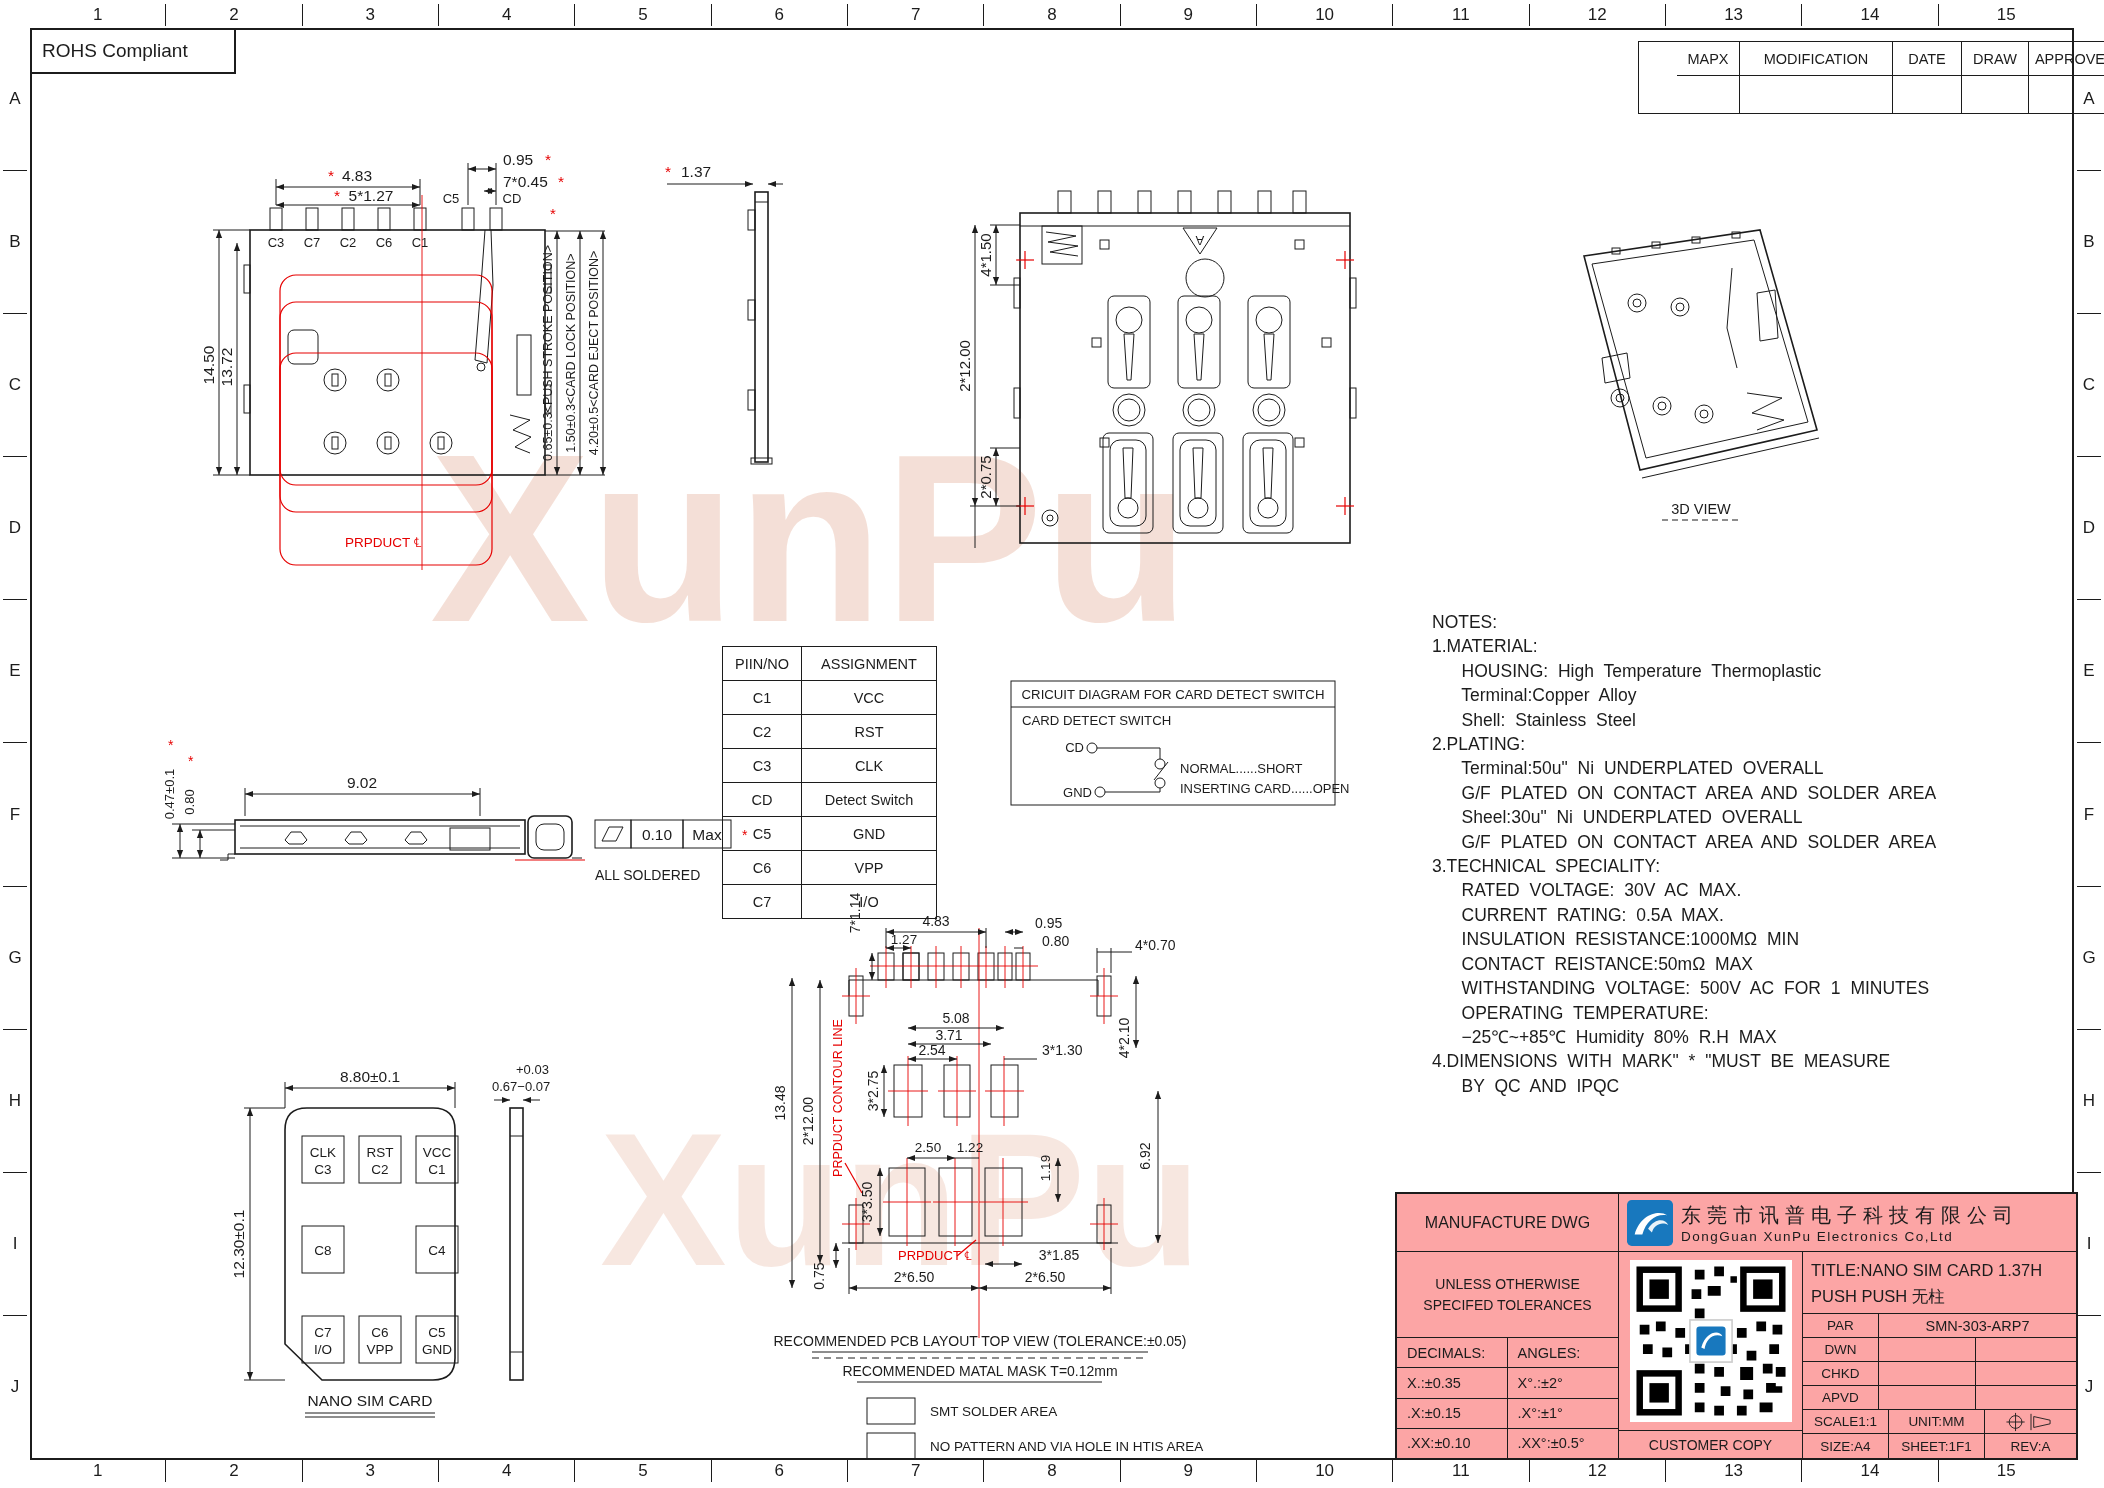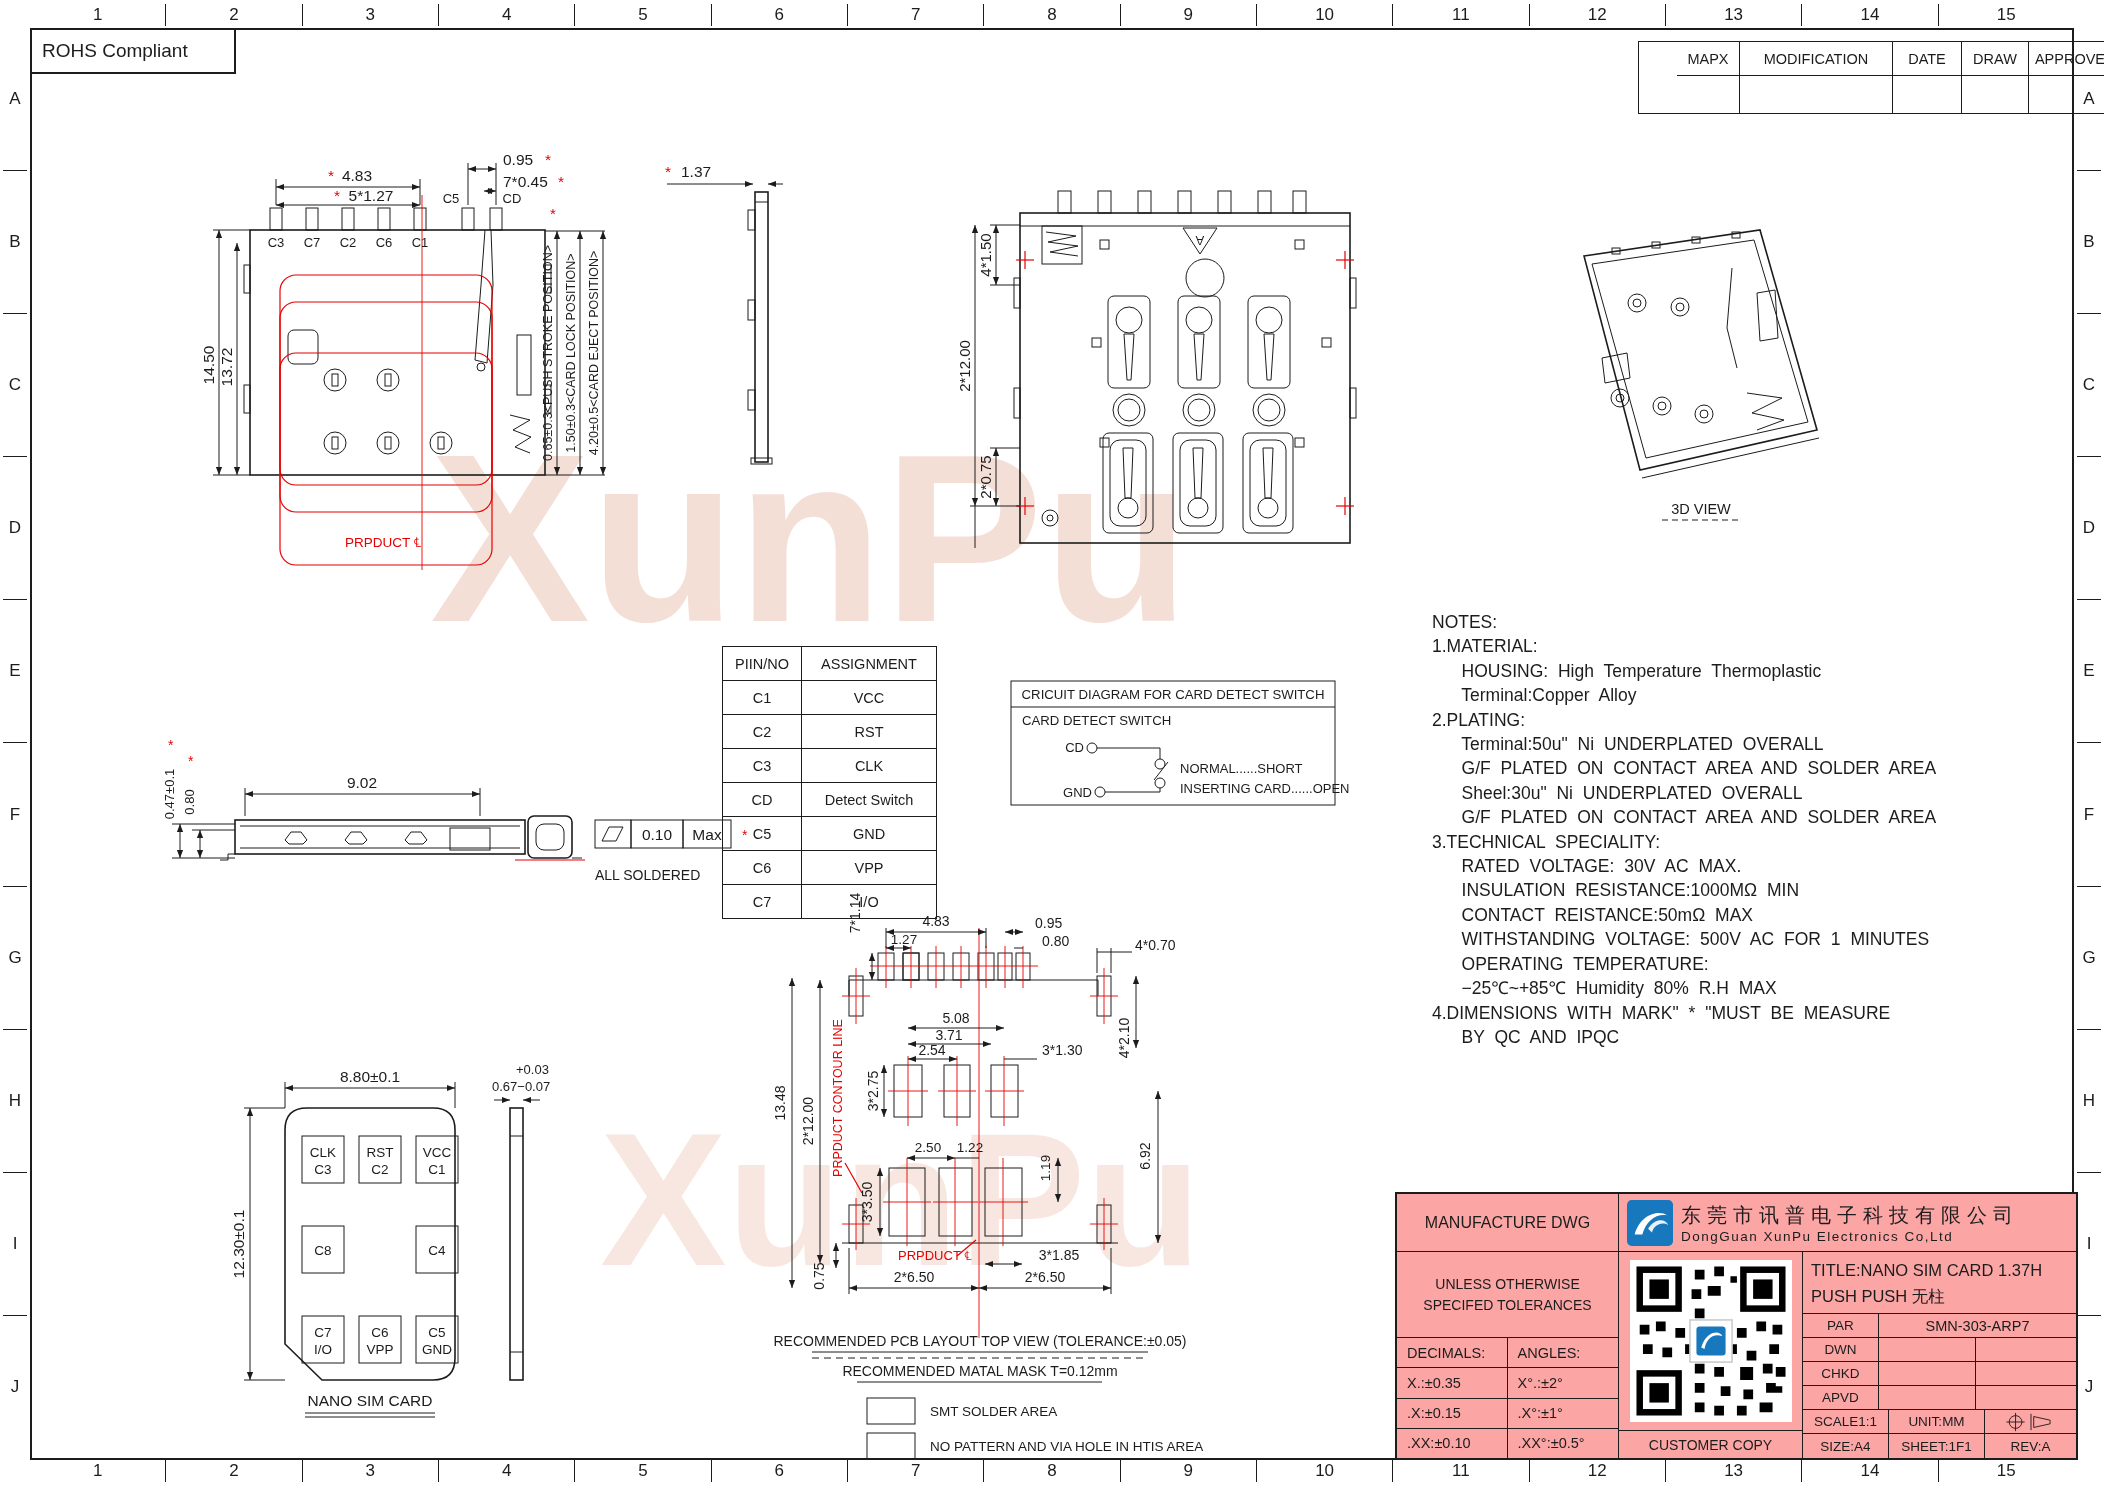--- a/index.html
+++ b/index.html
@@ -475,27 +475,29 @@
     <text x="82" y="117" font-size="13" text-anchor="end">GND</text>
     <text x="170" y="93" font-size="13">NORMAL......SHORT</text>
     <text x="170" y="113" font-size="13">INSERTING CARD......OPEN</text>
   </svg>
 
   <div class="notes">
     <div>NOTES:</div>
     <div>1.MATERIAL:</div>
     <div>   HOUSING: High Temperature Thermoplastic</div>
     <div>   Terminal:Copper Alloy</div>
+    <div>   Shell: Stainless Steel</div>
     <div>2.PLATING:</div>
     <div>   Terminal:50u" Ni UNDERPLATED OVERALL</div>
     <div>   G/F PLATED ON CONTACT AREA AND SOLDER AREA</div>
     <div>   Sheel:30u" Ni UNDERPLATED OVERALL</div>
     <div>   G/F PLATED ON CONTACT AREA AND SOLDER AREA</div>
     <div>3.TECHNICAL SPECIALITY:</div>
     <div>   RATED VOLTAGE: 30V AC MAX.</div>
+    <div>   CURRENT RATING: 0.5A MAX.</div>
     <div>   INSULATION RESISTANCE:1000MΩ MIN</div>
     <div>   CONTACT REISTANCE:50mΩ MAX</div>
     <div>   WITHSTANDING VOLTAGE: 500V AC FOR 1 MINUTES</div>
     <div>   OPERATING TEMPERATURE:</div>
     <div>   −25℃~+85℃ Humidity 80% R.H MAX</div>
     <div>4.DIMENSIONS WITH MARK" * "MUST BE MEASURE</div>
     <div>   BY QC AND IPQC</div>
   </div>
 
   <svg style="left:210px;top:1058px" width="355" height="370" viewBox="0 0 355 370">

